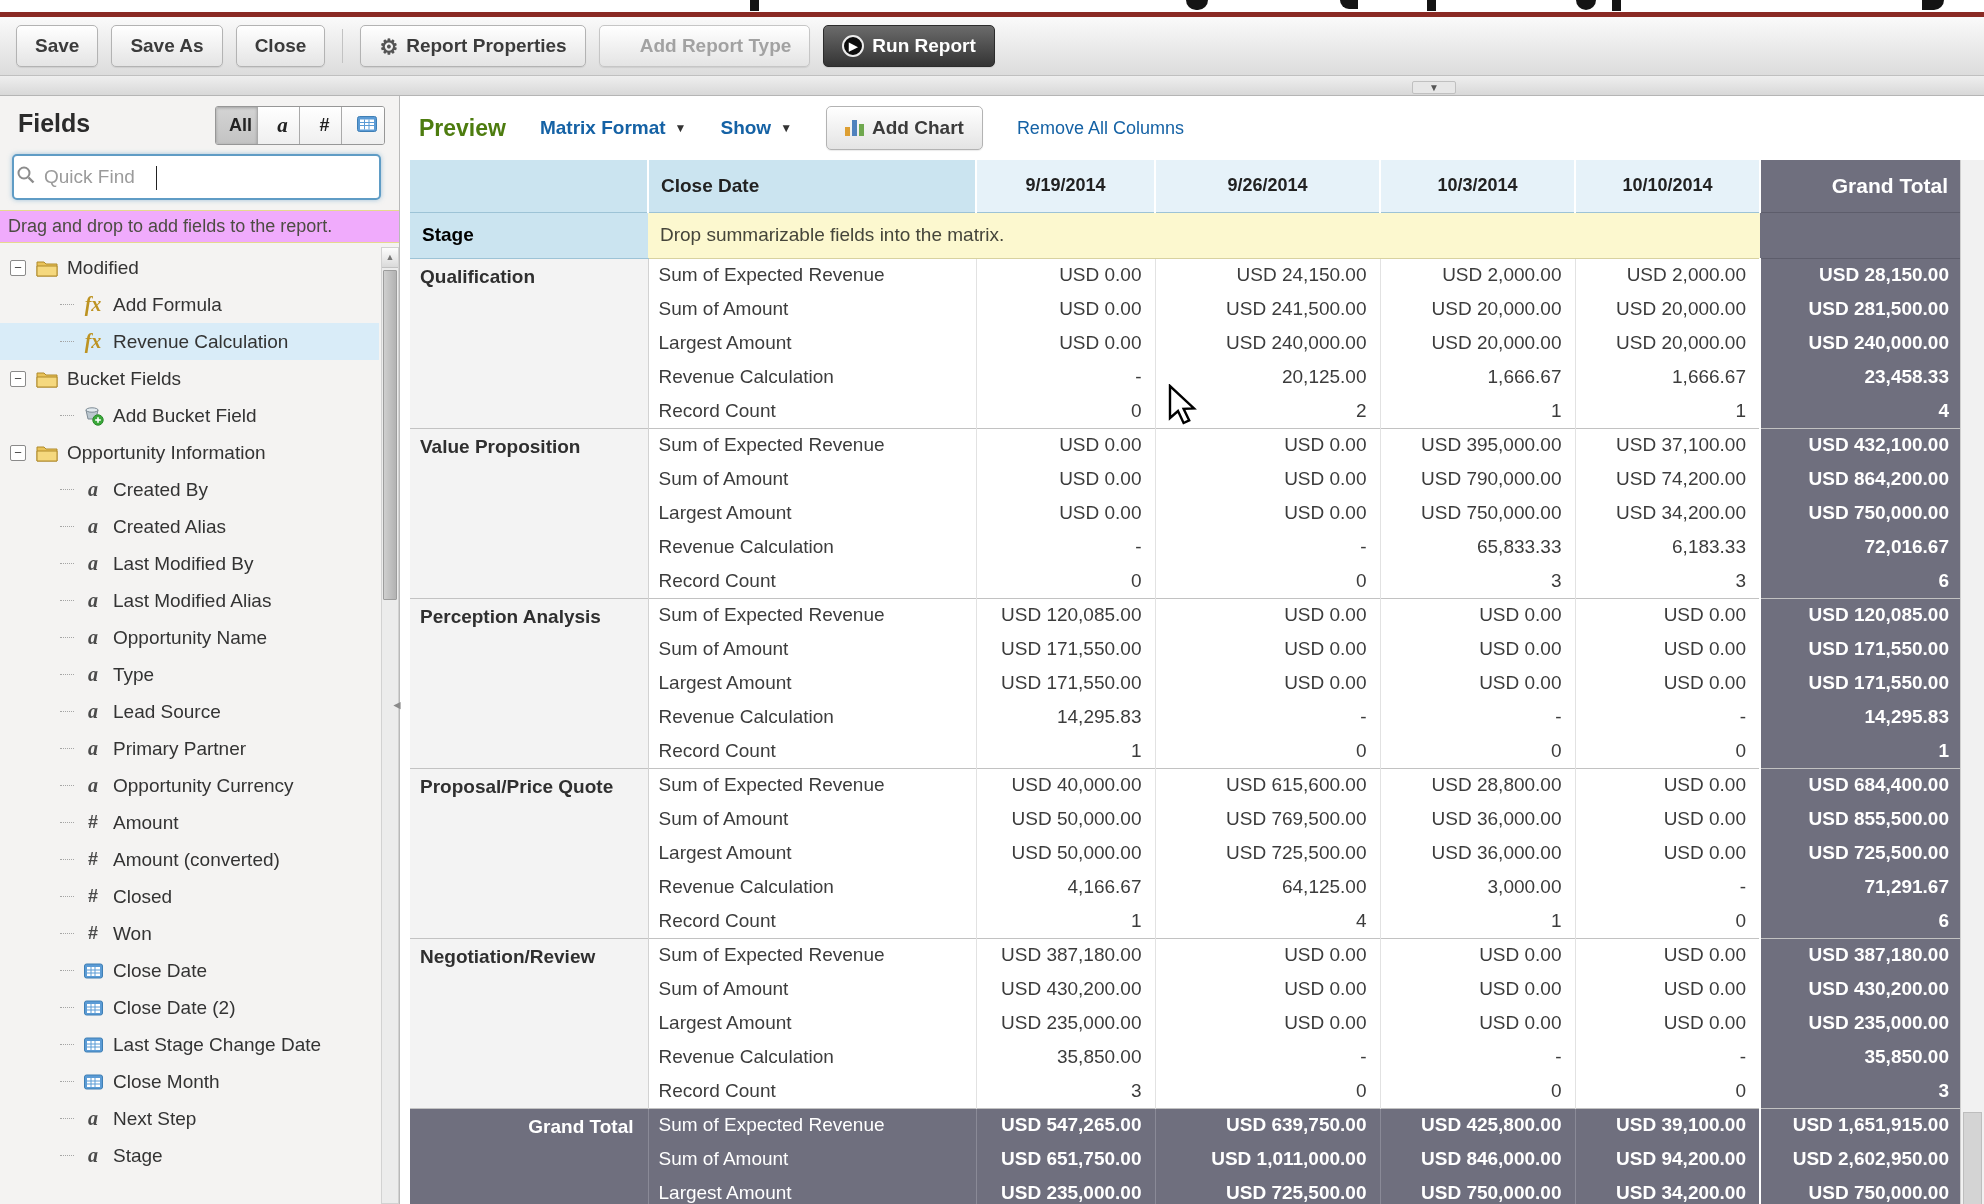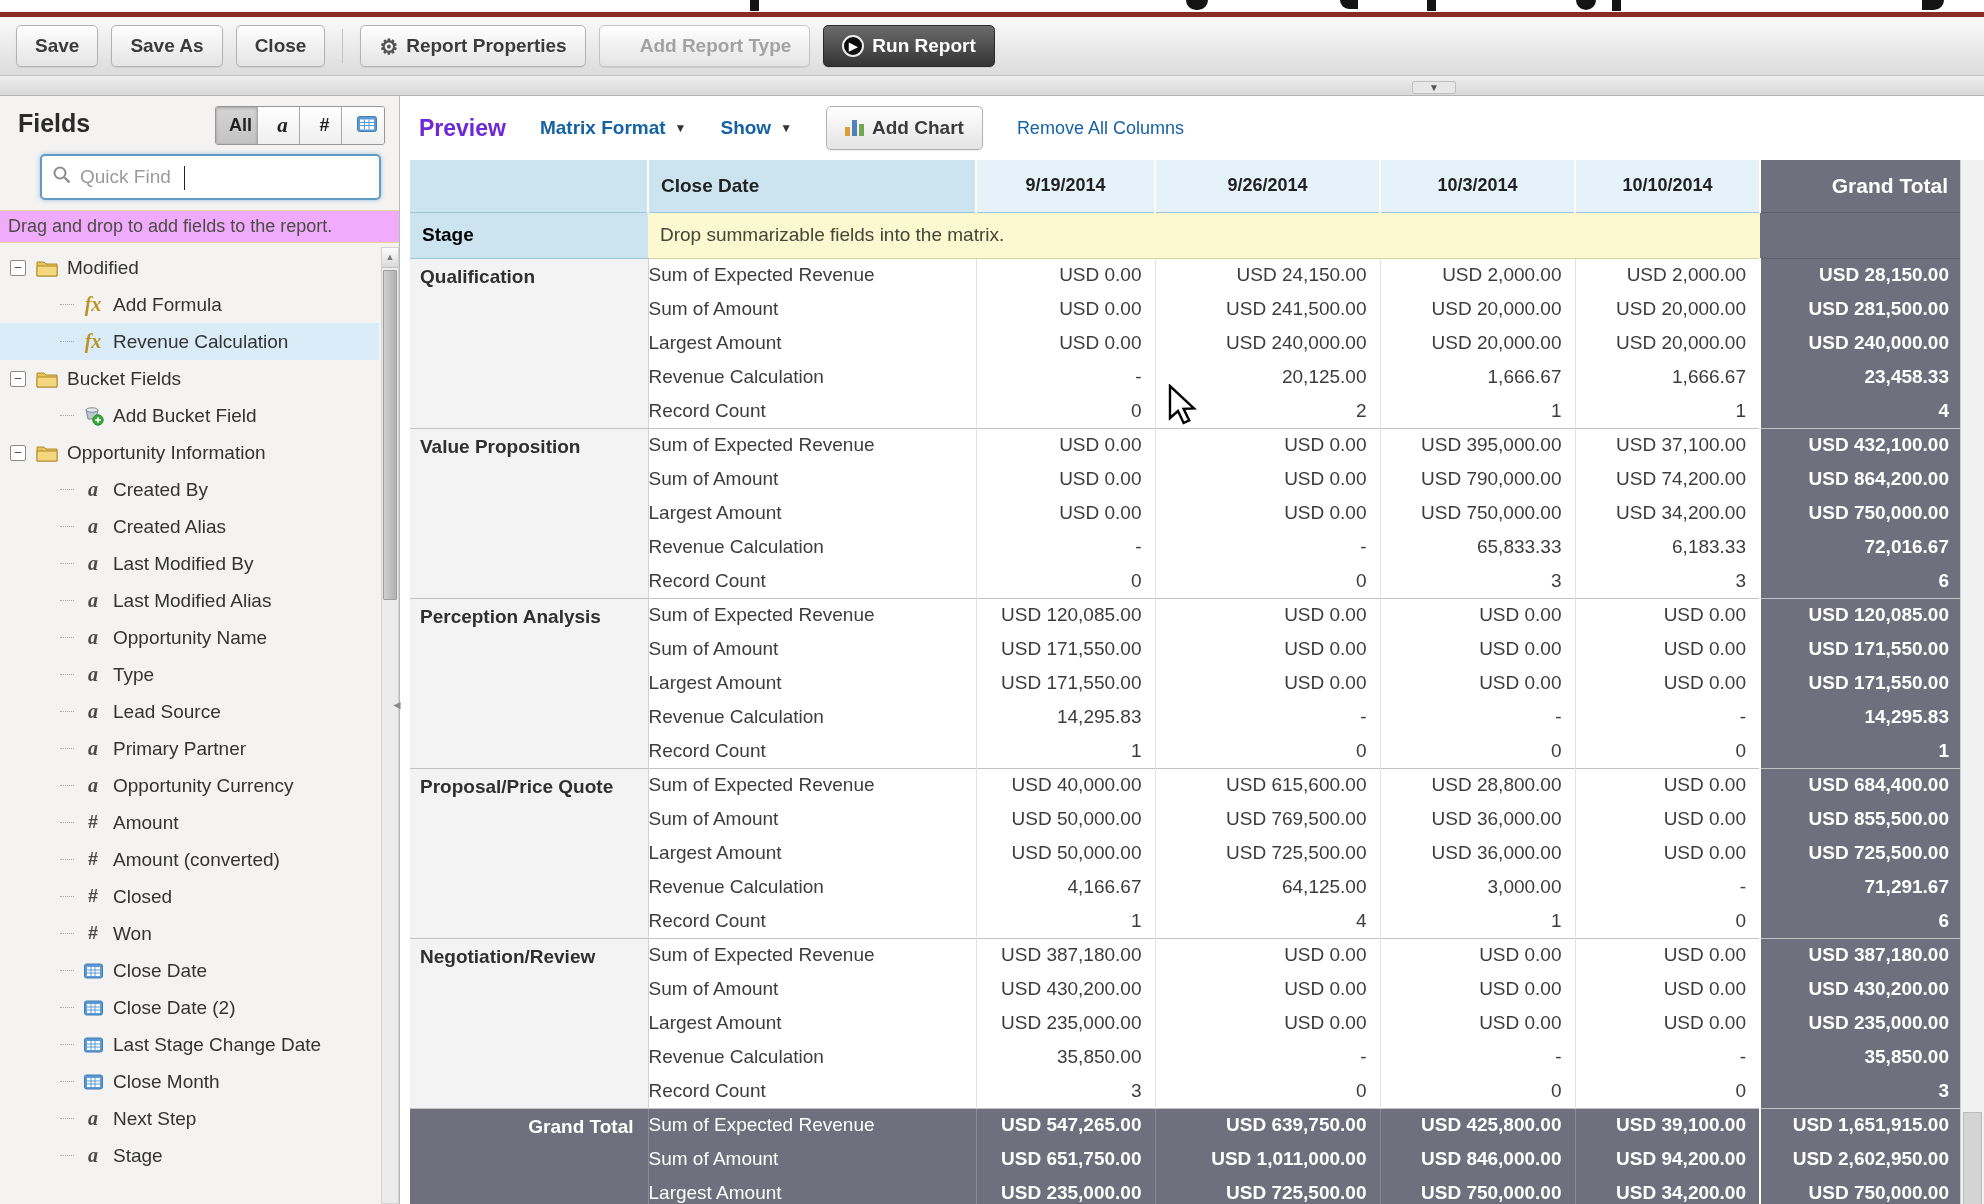--- a/index.html
+++ b/index.html
@@ -38,21 +38,21 @@
   .fields-title { position:absolute; top:13px; left:18px; font-size:25px; font-weight:bold; color:#2b2b2b; }
   .filter-group { position:absolute; top:10px; right:14px; display:flex; border:1px solid #979797;
     border-radius:3px; overflow:hidden; background:#fff; }
   .filter-btn { width:42px; height:37px; display:flex; align-items:center; justify-content:center;
     border-right:1px solid #aaa; background:linear-gradient(#fff,#efefef); font-size:18px; font-weight:bold; color:#222; cursor:pointer;padding-left:8px; }
   .filter-btn:last-child { border-right:none; }
   .filter-btn.active { background:linear-gradient(#d4d4d4,#c3c3c3); box-shadow:inset 0 1px 3px rgba(0,0,0,.25); }
   .filter-btn .ital-a { font-family:"Liberation Serif",serif; font-style:italic; font-size:21px; }
   .quickfind { position:absolute; top:58px; left:12px; right:18px; height:46px; background:#fff;
     border:2px solid #5f9cc5; border-radius:5px; box-shadow:0 0 5px rgba(95,156,197,.55);
-    display:flex; align-items:center; padding:0 10px; gap:8px;margin-left:28px; }
+    display:flex; align-items:center; padding:0 2px; gap:8px; }
   .quickfind input { border:none; outline:none; flex:1; font-size:19px; color:#333; font-family:"Liberation Sans",sans-serif; }
   .quickfind input::placeholder { color:#9b9b9b; }
   .qf-caret { position:absolute; left:142px; top:10px; width:1px; height:24px; background:#222; }
   .hint-bar { position:absolute; top:114px; left:0; right:0; height:33px; background:#f0abfc;
     border-top:1px solid #e6d98f; border-bottom:1px solid #e6d98f; display:flex; align-items:center;
     padding-left:8px; font-size:18px; color:#4c4c42; }
   .tree-wrap { position:absolute; top:149px; left:0; right:0; bottom:0; overflow:hidden; }
   .tree { position:absolute; top:4px; left:0; right:20px; }
   .tree-item { display:flex; align-items:center; height:37px; font-size:19px; color:#333; cursor:pointer; white-space:nowrap; }
   .tree-item.root { padding-left:10px; }
@@ -69,21 +69,21 @@
   .ts-up { height:20px; background:linear-gradient(#fdfdfd,#dadada); border-bottom:1px solid #c2c2c2;
     font-size:9px; color:#777; text-align:center; line-height:19px; }
   .ts-thumb { position:absolute; left:1px; right:1px; top:22px; height:330px;
     background:linear-gradient(90deg,#cfcfcf,#b2b2b2); border:1px solid #9d9d9d; border-radius:1px; }
   .divider-arrow { position:absolute; left:391px; top:698px; font-size:12px; color:#8a8a8a; }
 
   
   .preview { position:absolute; top:96px; left:401px; right:0; bottom:0; background:#fff; }
   .preview-bar { position:absolute; top:0; left:0; right:0; height:64px; display:flex; align-items:center;
     padding-left:18px; gap:34px; background:#fff; }
-  .pv-title { font-size:23px; font-weight:bold; color:#6d28d9; }
+  .pv-title { font-size:23px; font-weight:bold; color:#4d7c0f; }
   .pv-link { font-size:19px; font-weight:bold; color:#1562a5; cursor:pointer; display:inline-flex; align-items:center; gap:9px; }
   .pv-link .dd { font-size:12px; color:#333; }
   .chart-icon { display:inline-flex; align-items:flex-end; gap:2px; height:16px; }
   .chart-icon i { display:block; width:5px; }
   .remove-link { font-size:18px; color:#1562a5; cursor:pointer; }
 
   
   .matrix-wrap { position:absolute; top:64px; left:9px; right:0; bottom:0; }
   table.matrix { border-collapse:collapse; table-layout:fixed; width:1550px; }
   .matrix td, .matrix th { font-size:19px; overflow:hidden; white-space:nowrap; }
@@ -92,21 +92,21 @@
   th.h-closedate { text-align:left; padding-left:12px; color:#222; font-size:19px; }
   th.h-date { background:#e6f2f9; border-bottom:1px solid #9dc3d6; border-right:2px solid #fff;
     text-align:center; color:#222; font-size:18px; height:52px; }
   th.h-gt { background:#6f6f7e; color:#fff; text-align:right; padding-right:12px; font-size:21px; height:52px;
     border-bottom:1px solid #5d5d6b; }
   td.stage-hdr { background:#cbe4f0; font-weight:bold; padding-left:12px; height:46px; border-bottom:1px solid #9dc3d6; }
   td.drop-hint { background:#fcf8cf; padding-left:12px; color:#45453a; border-bottom:1px solid #d8d2a0; height:46px; }
   td.gt-blank { background:#6f6f7e; border-bottom:1px solid #5d5d6b; }
   td.stage-cell { background:#f3f3f3; font-weight:bold; color:#2f2f2f; vertical-align:top;
     padding:7px 6px 0 10px; border-right:1px solid #d2d2d2; }
-  td.measure { color:#3c3c3c; height:34px; }
+  td.measure { padding-left:10px; color:#3c3c3c; height:34px; }
   td.val { text-align:right; padding-right:13px; color:#3c3c3c; border-left:1px solid #e2e2e2; }
   td.gt { background:#6f6f7e; color:#fff; font-weight:bold; text-align:right; padding-right:11px; border-left:2px solid #fff; }
   tr.block-first td { border-top:1px solid #c2c2c2; }
   tr.dark td { background:#6f6f7e; color:#fff; border-left-color:#8a8a97; }
   tr.dark td.stage-cell { background:#6f6f7e; color:#fff; text-align:right; padding-right:14px; border-right:1px solid #8a8a97; }
   tr.dark td.val { font-weight:bold; border-left:1px solid #8a8a97; }
   tr.dark td.measure { font-weight:normal; }
   tr.dark td.gt { border-left:2px solid #fff; }
 
   

